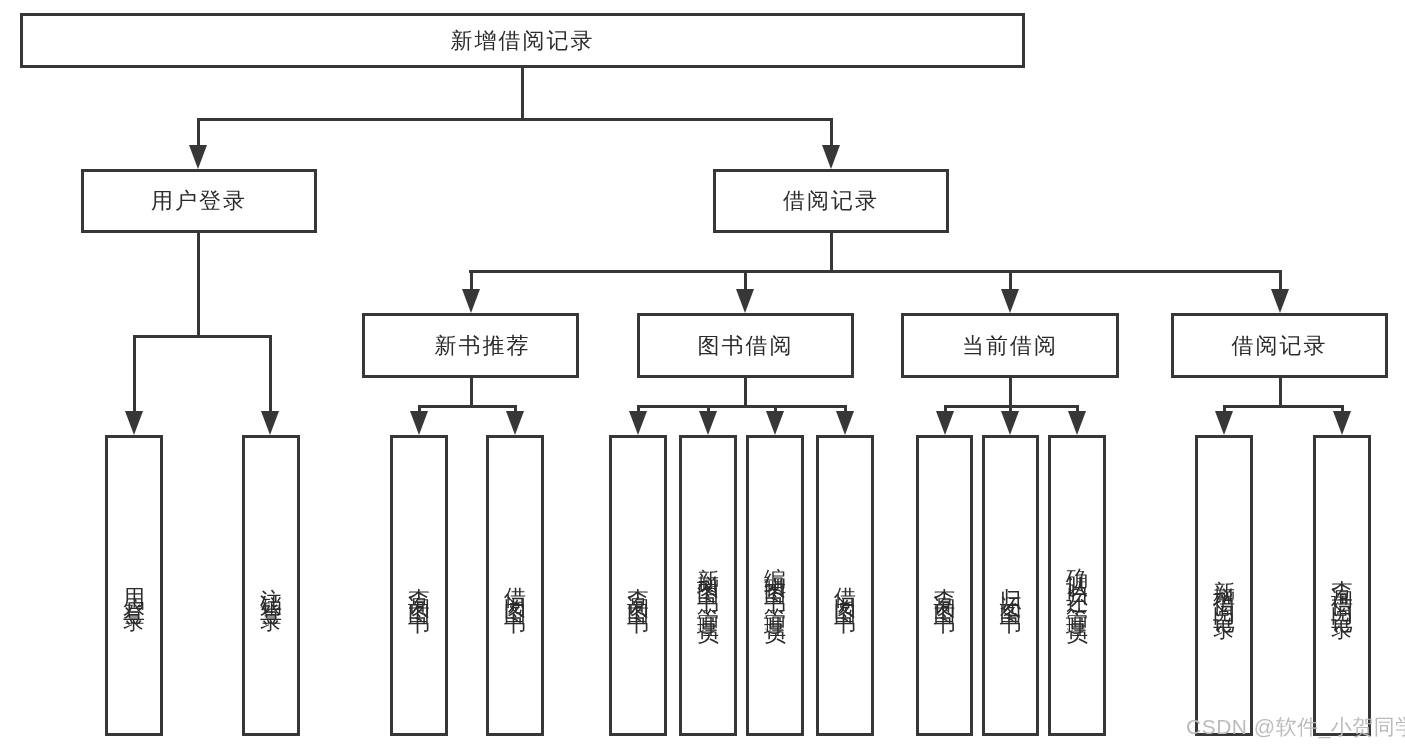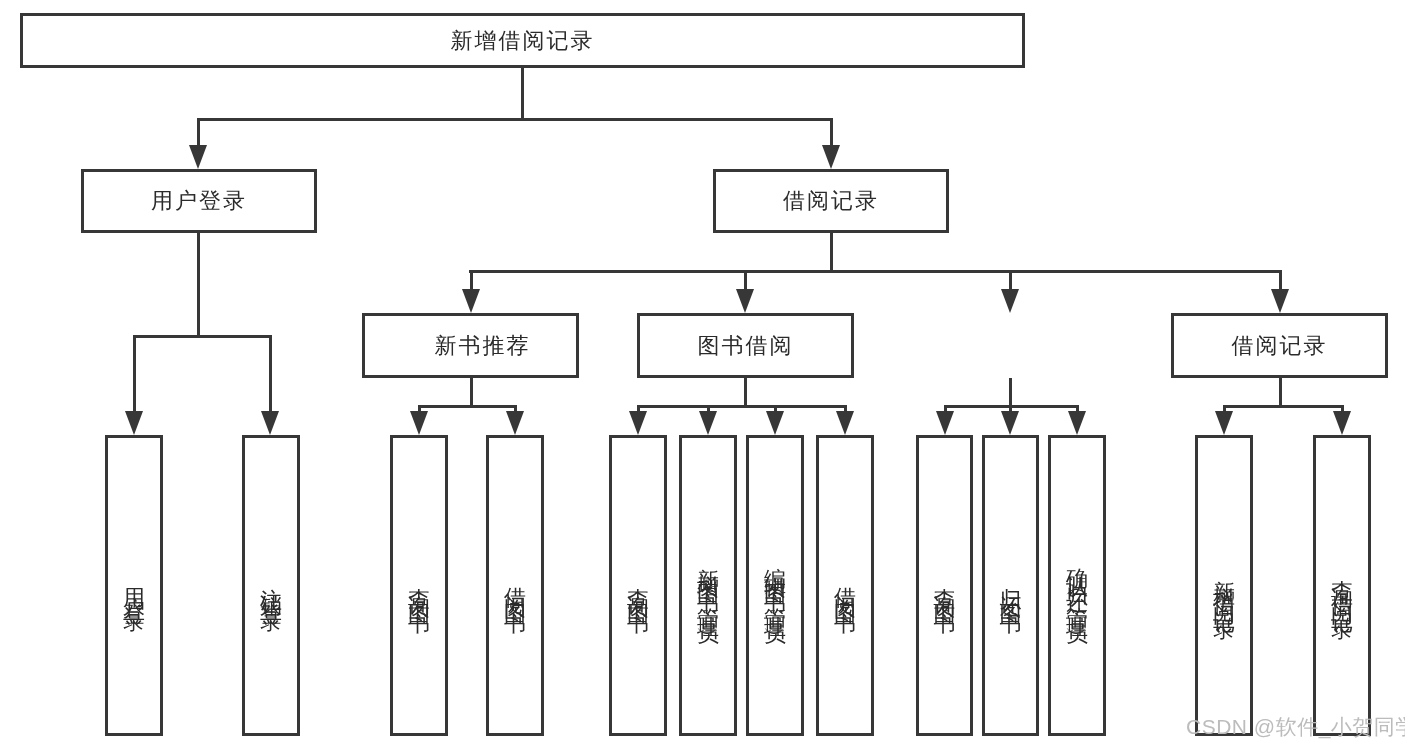--- a/index.html
+++ b/index.html
@@ -75,20 +75,23 @@
   </div>
 
   <div class="box" style="left:362px;top:313px;width:217px;height:65px;padding-left:24px;">
     <span class="lbl">新书推荐</span>
   </div>
 
   <div class="box" style="left:637px;top:313px;width:217px;height:65px;">
     <span class="lbl">图书借阅</span>
   </div>
 
+  <div class="box" style="left:901px;top:313px;width:218px;height:65px;">
+    <span class="lbl">当前借阅</span>
+  </div>
 
   <div class="box" style="left:1171px;top:313px;width:217px;height:65px;">
     <span class="lbl">借阅记录</span>
   </div>
 
   <div class="box vbox" style="left:105px;top:435px;width:58px;height:301px;">
     <span class="lbl">用户登录</span>
   </div>
 
   <div class="box vbox" style="left:242px;top:435px;width:58px;height:301px;">

